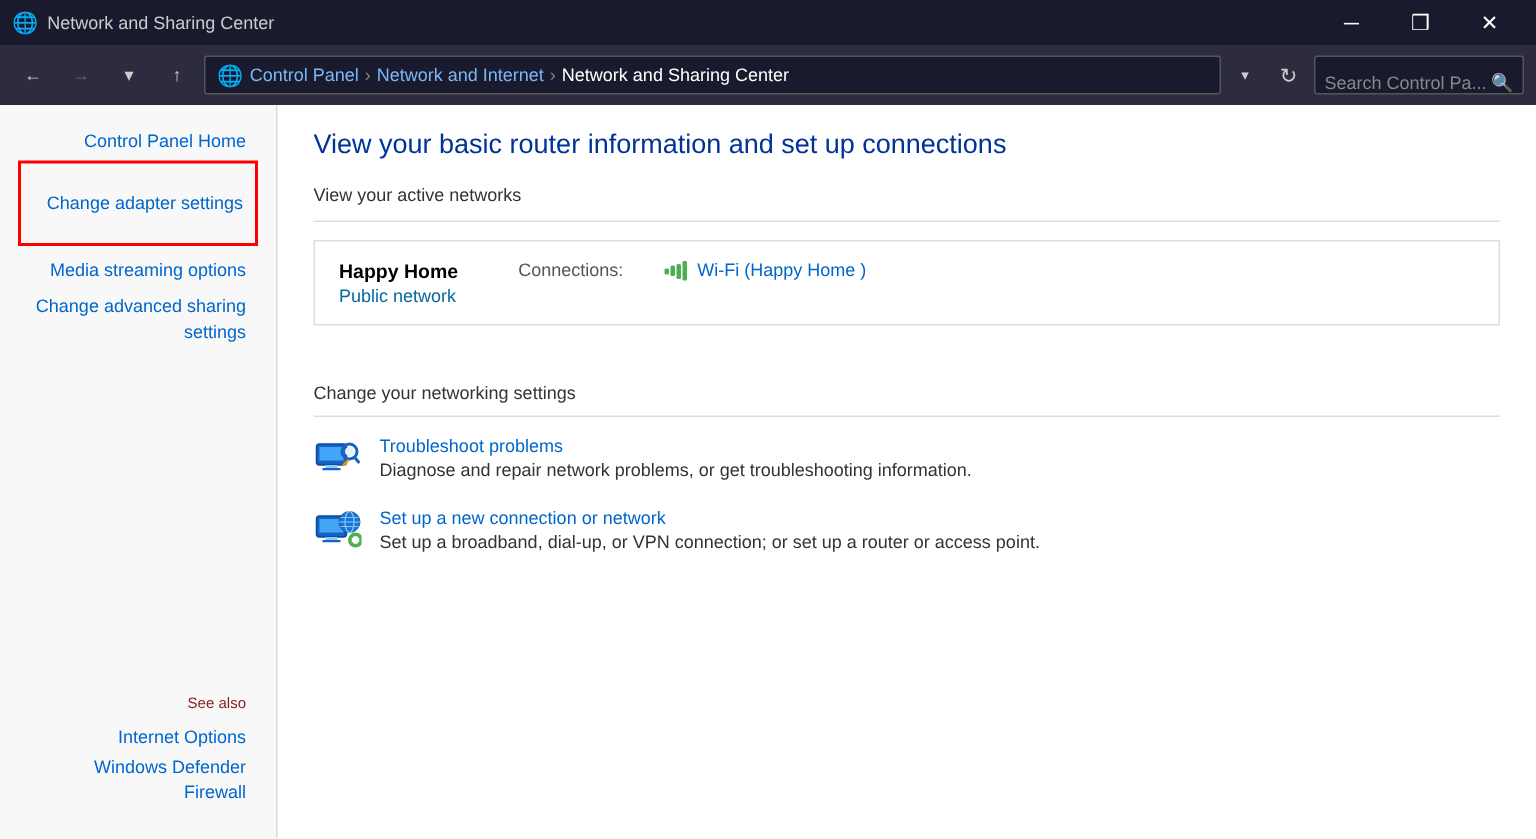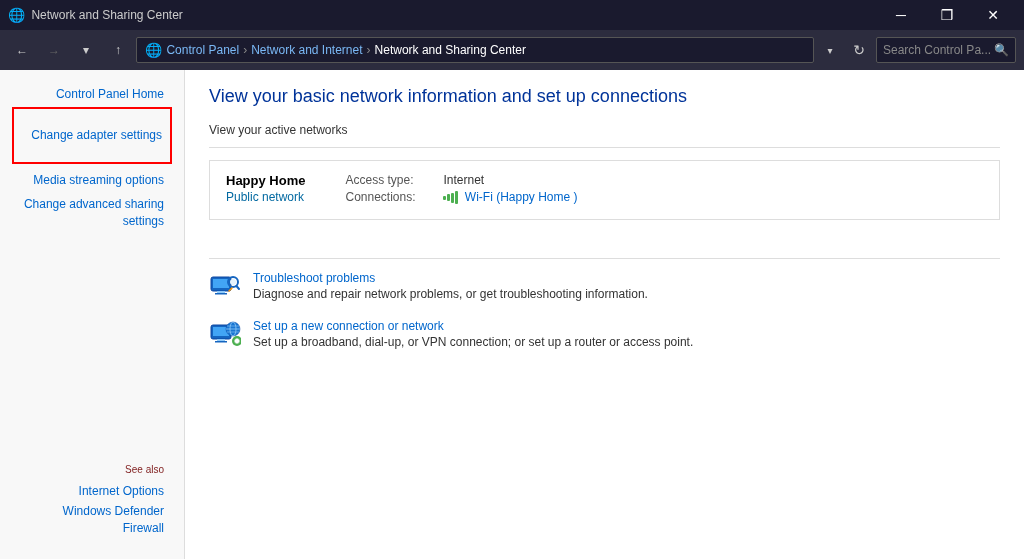--- a/index.html
+++ b/index.html
@@ -67,21 +67,21 @@
       background: none; border: none; color: #ccc;
       width: 26px; height: 26px; cursor: pointer;
       display: flex; align-items: center; justify-content: center;
       font-size: 14px;
     }
     .search-box {
       background: #1a1a2e;
       border: 1px solid #555;
       height: 26px;
       display: flex;
-      align-items: center;
+      align-items: flex-end;
       padding: 0 6px;
       gap: 4px;
       border-radius: 2px;
       width: 140px;
     }
     .search-input {
       background: none; border: none; color: #ccc;
       font-size: 12px; outline: none; width: 100%;
     }
     .search-input::placeholder { color: #888; }
@@ -274,52 +274,49 @@
     <a class="sidebar-link">Change advanced sharing<br>settings</a>
 
     <div class="sidebar-see-also">
       <div class="sidebar-see-also-title">See also</div>
       <a class="sidebar-link" style="padding:2px 0;">Internet Options</a>
       <a class="sidebar-link" style="padding:2px 0;">Windows Defender Firewall</a>
     </div>
   </div>
 
   <div class="content-area">
-    <h1 class="page-title">View your basic network information and set up connections</h1>
+    <h1 class="page-title">View your basic router information and set up connections</h1>
 
     <div class="section-title">View your active networks</div>
     <hr class="section-divider">
 
     <div class="network-card">
       <div>
         <div class="network-name">Happy Home</div>
         <div class="network-type">Public network</div>
       </div>
       <div class="network-details">
-        <div class="detail-row">
-          <span class="detail-label">Access type:</span>
-          <span class="detail-value">Internet</span>
-        </div>
         <div class="detail-row">
           <span class="detail-label">Connections:</span>
           <span>
             
             <span class="wifi-icon">
               <span class="wifi-bar" style="height:4px;"></span>
               <span class="wifi-bar" style="height:7px;"></span>
               <span class="wifi-bar" style="height:10px;"></span>
               <span class="wifi-bar" style="height:13px;"></span>
             </span>
             <a class="wifi-link">Wi-Fi (Happy Home )</a>
           </span>
         </div>
       </div>
     </div>
 
     <div class="settings-section">
+      <div class="settings-section-title">Change your networking settings</div>
       <hr class="section-divider">
 
       <div class="setting-item">
         <div class="setting-icon">
           <svg viewBox="0 0 32 32" xmlns="http://www.w3.org/2000/svg">
             <rect x="2" y="6" width="20" height="14" rx="2" fill="#1565c0" stroke="#0d47a1" stroke-width="1"></rect>
             <rect x="4" y="8" width="16" height="9" fill="#42a5f5"></rect>
             <rect x="8" y="20" width="8" height="2" fill="#90caf9"></rect>
             <rect x="6" y="22" width="12" height="1.5" fill="#1565c0"></rect>
 

